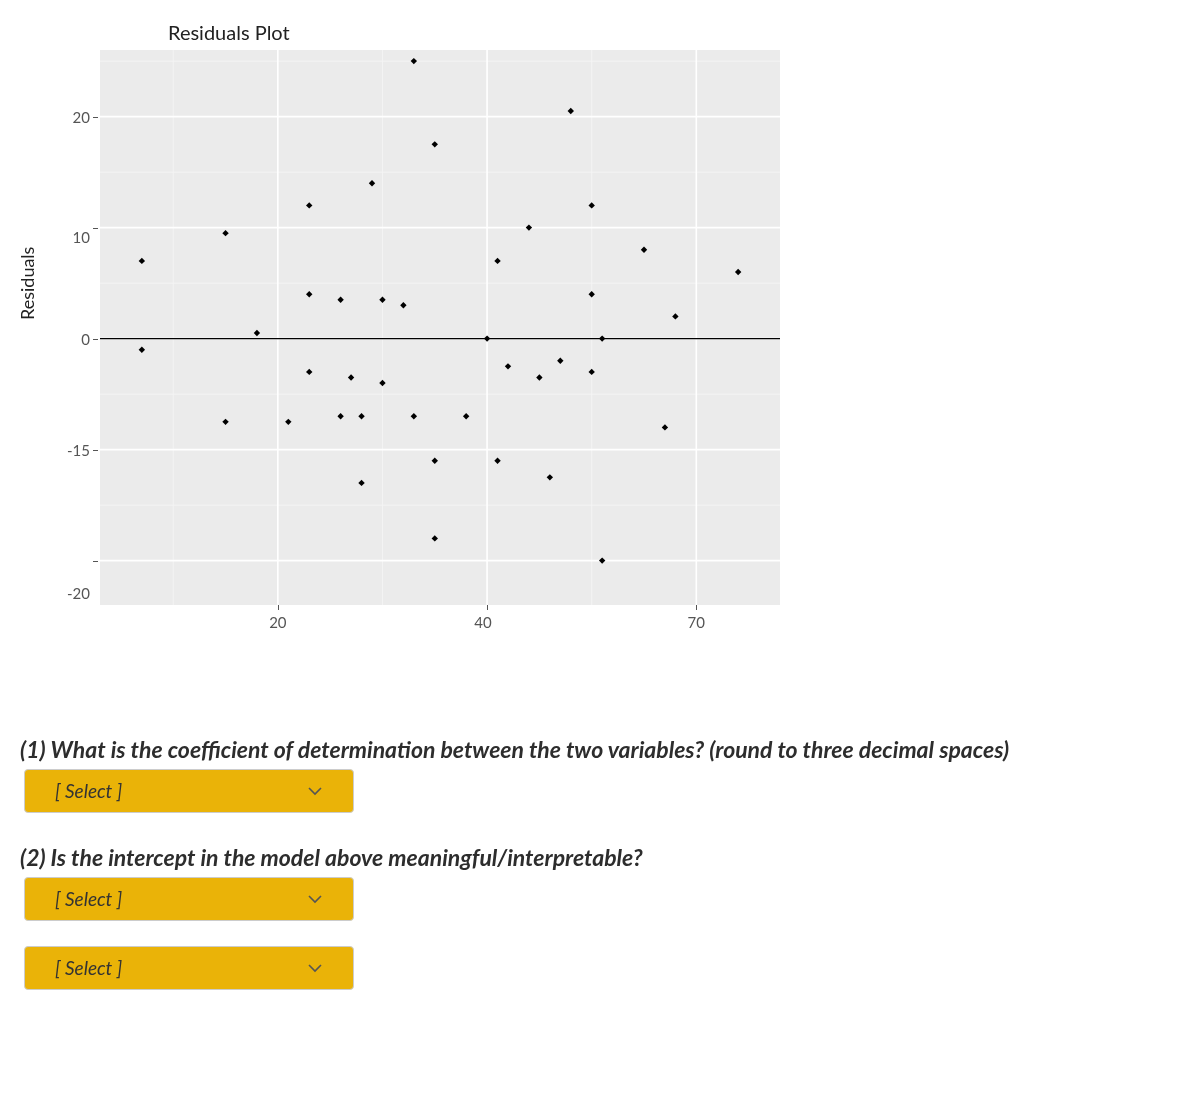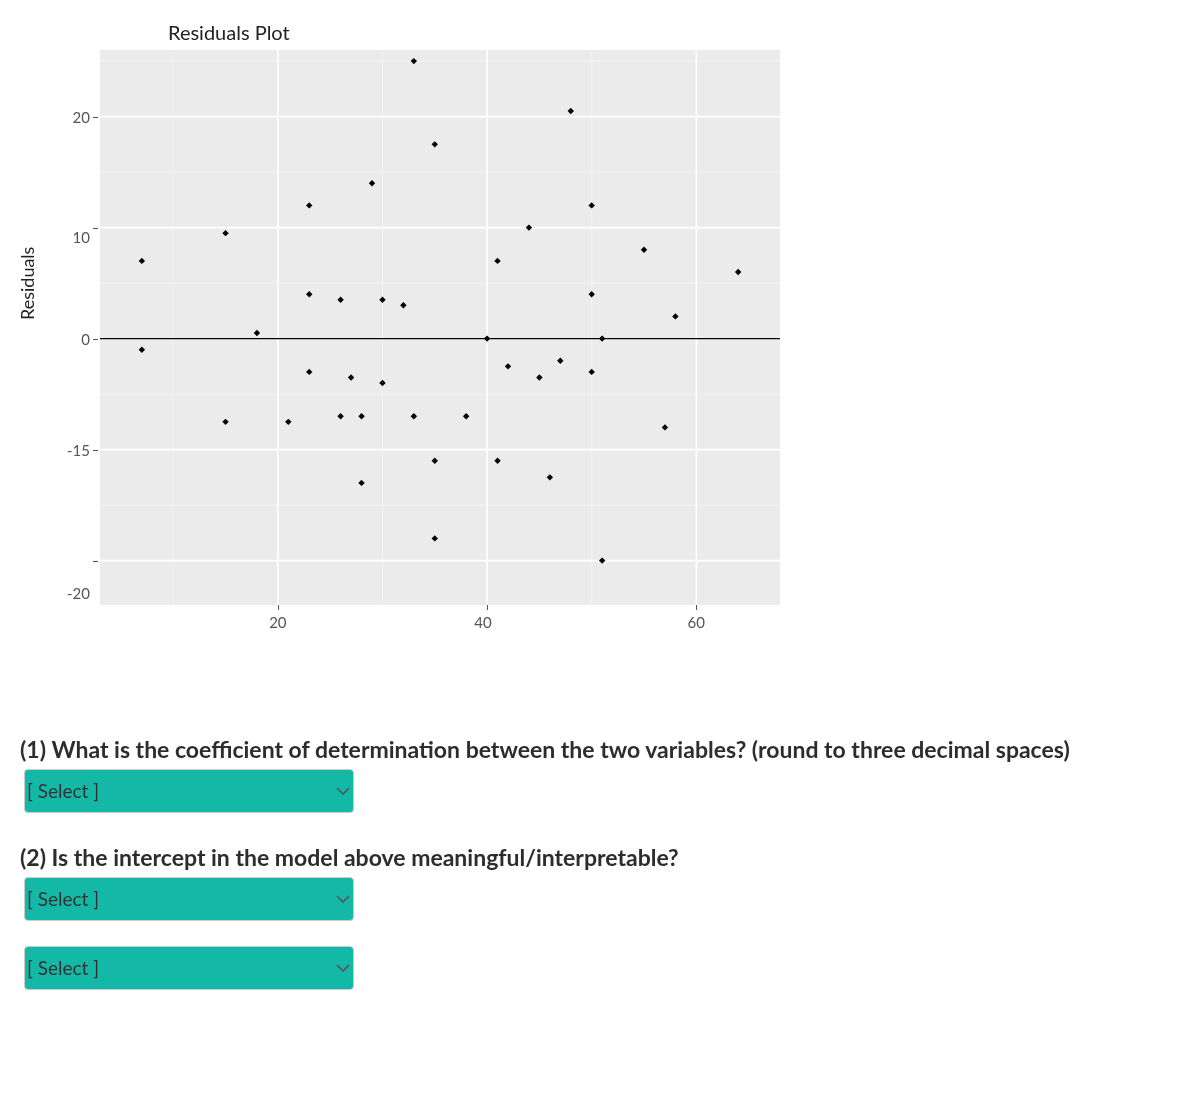--- a/index.html
+++ b/index.html
@@ -82,33 +82,33 @@
     color: #222;
   }
   .tick-mark { stroke:#555; stroke-width:1; }
 
   .questions {
     font-size: 23px;
     font-weight: 700;
     line-height: 1.7;
     color: #2d2d2d;
   }
-  .questions p { margin: 25px 0 24px 0; }
+  .questions p { margin: 25px 0 24px 0; font-style: italic; }
   .drop {
     display: inline-flex;
     align-items: center;
     border: 1px solid #ccc;
     border-radius: 4px;
     height: 44px;
     min-width: 330px;
-    padding: 0 2px;
+    padding: 0 30px;
     font-size: 19px;
     font-weight: 400;
     color: #333;
-    background: #14b8a6;
+    background: #eab308;
     vertical-align: middle;
     margin: 0 4px;
     justify-content: space-between;
     box-sizing: border-box;
   }
   .drop .chev {
     margin-left: auto;
   }
   .drop .chev svg { display:block; }
 </style>
@@ -198,21 +198,21 @@
         <line x1="387.07692307692304" x2="387.07692307692304" y1="555" y2="554.99" class="tick-mark"></line>
         <line x1="596.3076923076923" x2="596.3076923076923" y1="555" y2="554.99" class="tick-mark"></line>
       </svg>
   </div>
 
   <div class="x-ticks" id="x-ticks">
       <span style="left: 177.846px;">20</span>
       <div style="position: absolute; top: 0px; height: 5px; width: 1px; background: rgb(85, 85, 85); left: 177.846px;"></div>
       <span style="left: 383px;">40</span>
       <div style="position: absolute; top: 0px; height: 5px; width: 1px; background: rgb(85, 85, 85); left: 387.077px;"></div>
-      <span style="left: 596.308px;">60</span>
+      <span style="left: 596.308px;">70</span>
       <div style="position: absolute; top: 0px; height: 5px; width: 1px; background: rgb(85, 85, 85); left: 596.308px;"></div>
     </div>
 
 </div>
 
 <div class="questions">
   <p>
     <span>(1) What is the coefficient of determination between the two variables? (round to three decimal spaces)</span>
     <span class="drop">
       <span>[ Select ]</span>

